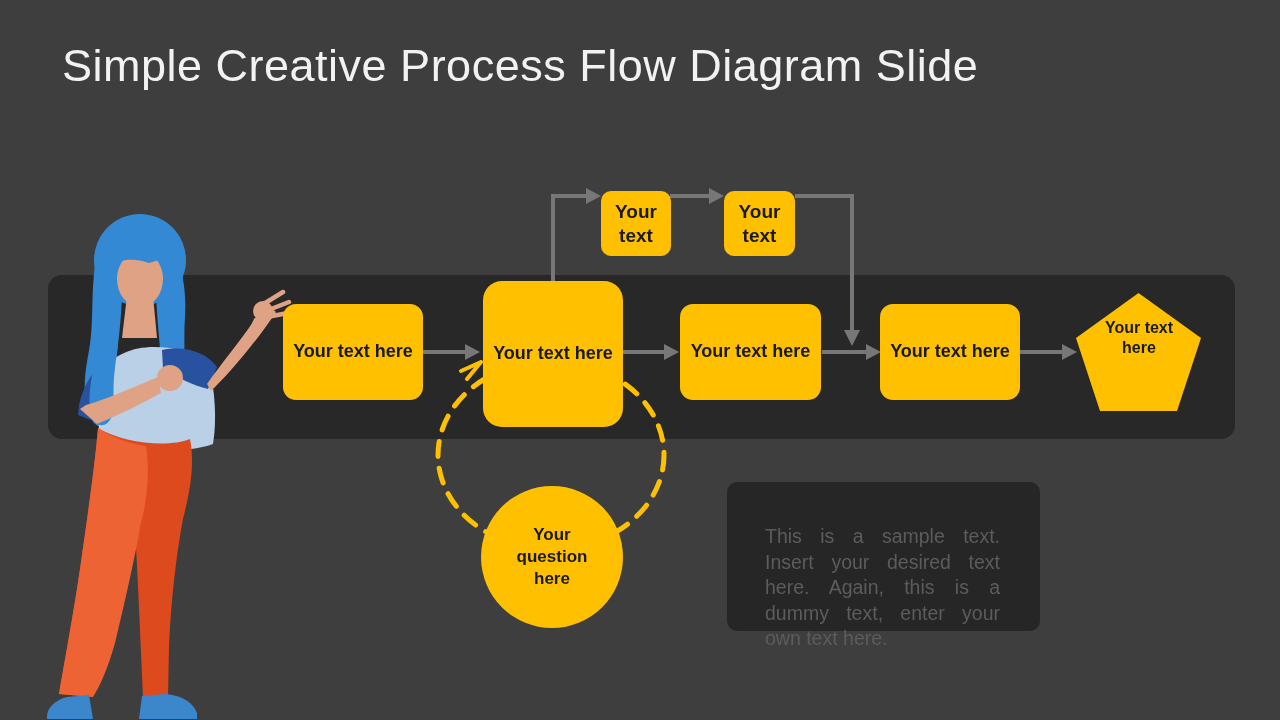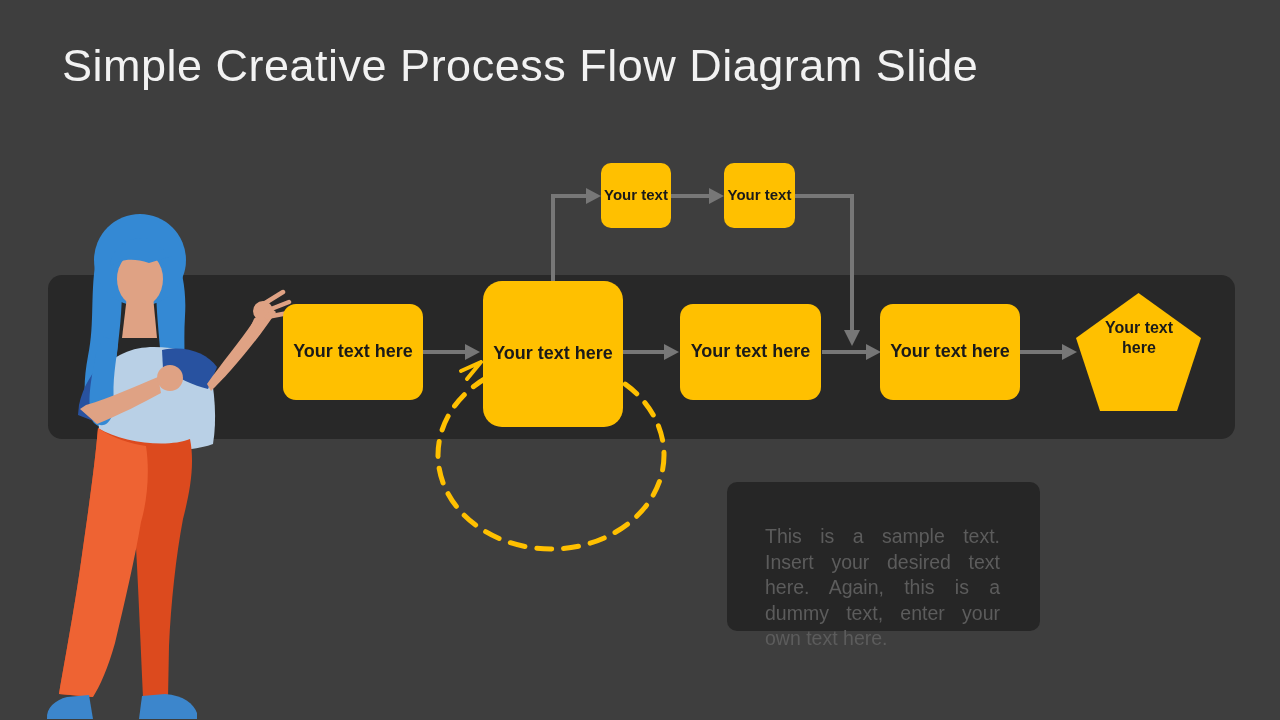--- a/index.html
+++ b/index.html
@@ -16,21 +16,21 @@
   }
   #band{
     position:absolute;left:48px;top:275px;width:1187px;height:164px;
     background:#282828;border-radius:14px;
   }
   .ybox{
     position:absolute;background:#ffc000;color:#1a1a1a;
     display:flex;align-items:center;justify-content:center;text-align:center;
     font-weight:800;line-height:1.22;
   }
-  .ybox.small{width:70px;height:65px;border-radius:10px;font-size:15px;}
+  .ybox.small{width:70px;height:65px;border-radius:10px;font-size:19px;margin-top:28px;}
   .ybox.main{width:140px;height:96px;border-radius:13px;font-size:18px;}
   .ybox.big{width:140px;height:146px;border-radius:19px;font-size:18px;}
   #top-box-1{left:601px;top:163px;}
   #top-box-2{left:724px;top:163px;width:71px;}
   #proc-box-1{left:283px;top:304px;}
   #proc-box-2{left:483px;top:281px;}
   #proc-box-3{left:680px;top:304px;width:141px;}
   #proc-box-4{left:880px;top:304px;}
   #question-circle{
     position:absolute;left:481px;top:486px;width:142px;height:142px;
@@ -141,18 +141,21 @@
     <span>Your text here</span>
   </div>
 
   <div id="pentagon-wrap">
     <svg width="138" height="126" viewBox="0 0 138 126" style="position:absolute;left:0;top:0;">
       <polygon points="68.5,3 131,48 107,121 30,121 6,48" fill="#ffc000"></polygon>
     </svg>
     <div id="pentagon-label">Your text here</div>
   </div>
 
+  <div id="question-circle">
+    <span style="width:100px">Your question here</span>
+  </div>
 
   <div id="note-box">
     <div id="note-text">This is a sample text. Insert your desired text here. Again, this is a dummy text, enter your own text here.</div>
   </div>
 
 </div>
 
 </body></html>

